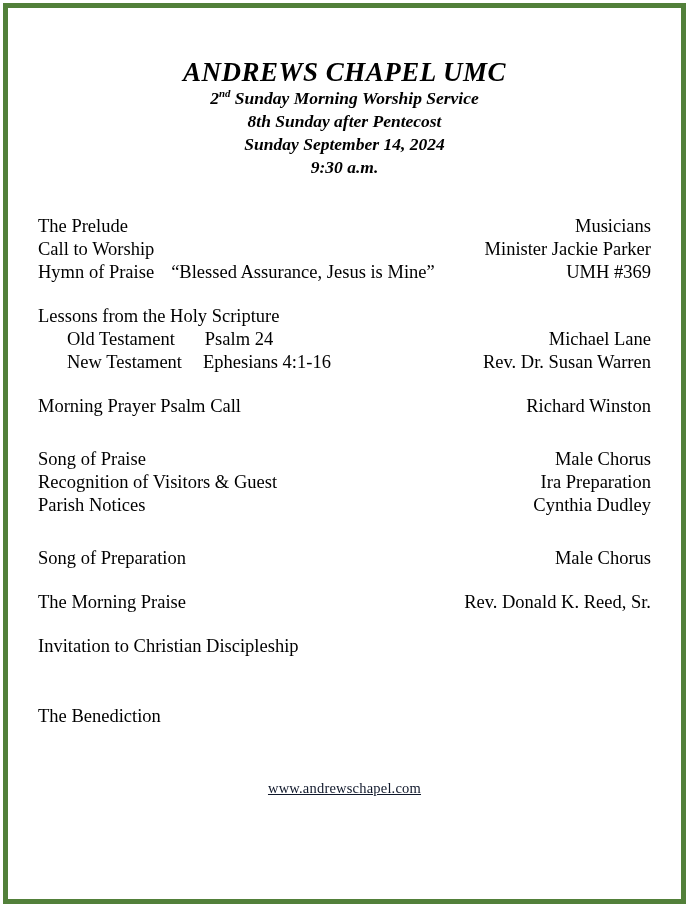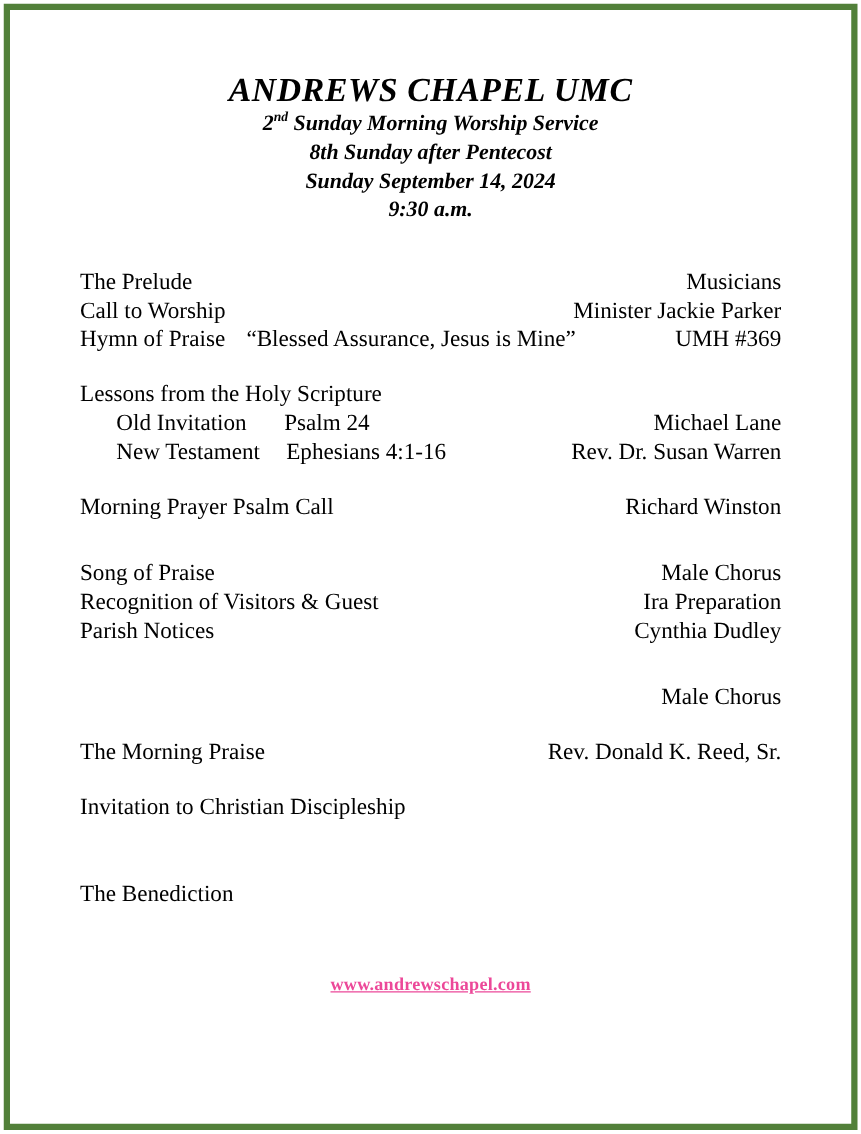--- a/index.html
+++ b/index.html
@@ -27,21 +27,21 @@
     box-sizing: border-box;
     pointer-events: none;
   }
   .content {
     position: absolute;
     left: 0;
     top: 0;
     width: 689px;
     height: 824px;
     box-sizing: border-box;
-    padding: 0 64px;
+    padding: 0 38px;
   }
 
   
   .header {
     text-align: center;
     padding-top: 58px;
   }
   .title {
     font-weight: bold;
     font-style: italic;
@@ -110,22 +110,22 @@
   .gap-lg { height: 30px; }
   .gap-xl { height: 47px; }
 
   
   .footer {
     margin-top: 49px;
     text-align: center;
   }
   .site-link {
     font-size: 14.5px;
-    font-weight: bold;
-    color: #ec4899;
+    font-weight: normal;
+    color: #0f172a;
     text-decoration: underline;
     letter-spacing: 0.2px;
   }
 </style>
 </head>
 <body>
 
 <div class="page">
 
   <div class="border-frame"></div>
@@ -158,21 +158,21 @@
         <span class="right">UMH #369</span>
       </div>
 
       <div class="gap-md"></div>
 
       <div class="row">
         <span class="left">Lessons from the Holy Scripture</span>
       </div>
 
       <div class="row indent1 ot">
-        <span class="left">Old Invitation</span>
+        <span class="left">Old Testament</span>
         <span class="mid">Psalm 24</span>
         <span class="right">Michael Lane</span>
       </div>
 
       <div class="row indent1 nt">
         <span class="left">New Testament</span>
         <span class="mid">Ephesians 4:1-16</span>
         <span class="right">Rev. Dr. Susan Warren</span>
       </div>
 
@@ -196,20 +196,21 @@
       </div>
 
       <div class="row">
         <span class="left">Parish Notices</span>
         <span class="right">Cynthia Dudley</span>
       </div>
 
       <div class="gap-lg"></div>
 
       <div class="row">
+        <span class="left">Song of Preparation</span>
         <span class="right">Male Chorus</span>
       </div>
 
       <div class="gap-md"></div>
 
       <div class="row">
         <span class="left">The Morning Praise</span>
         <span class="right">Rev. Donald K. Reed, Sr.</span>
       </div>
 

